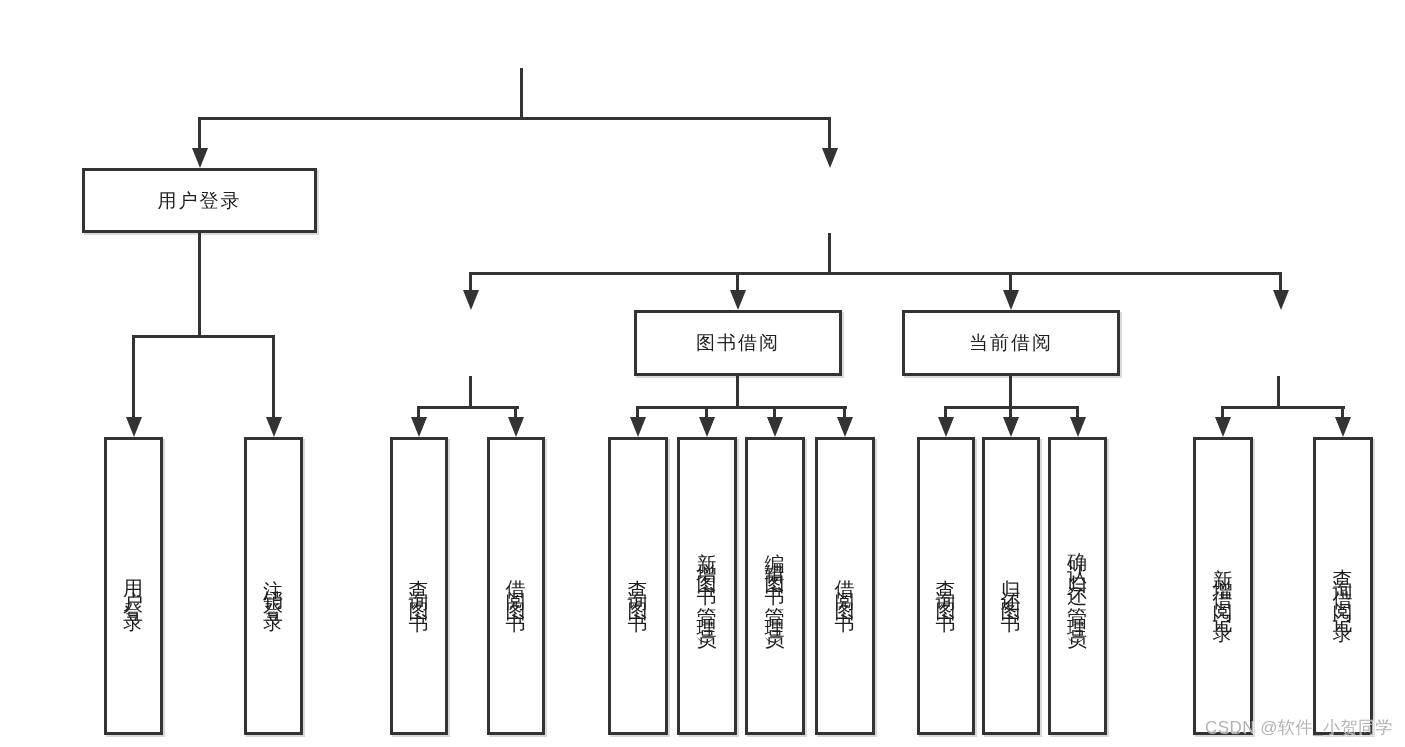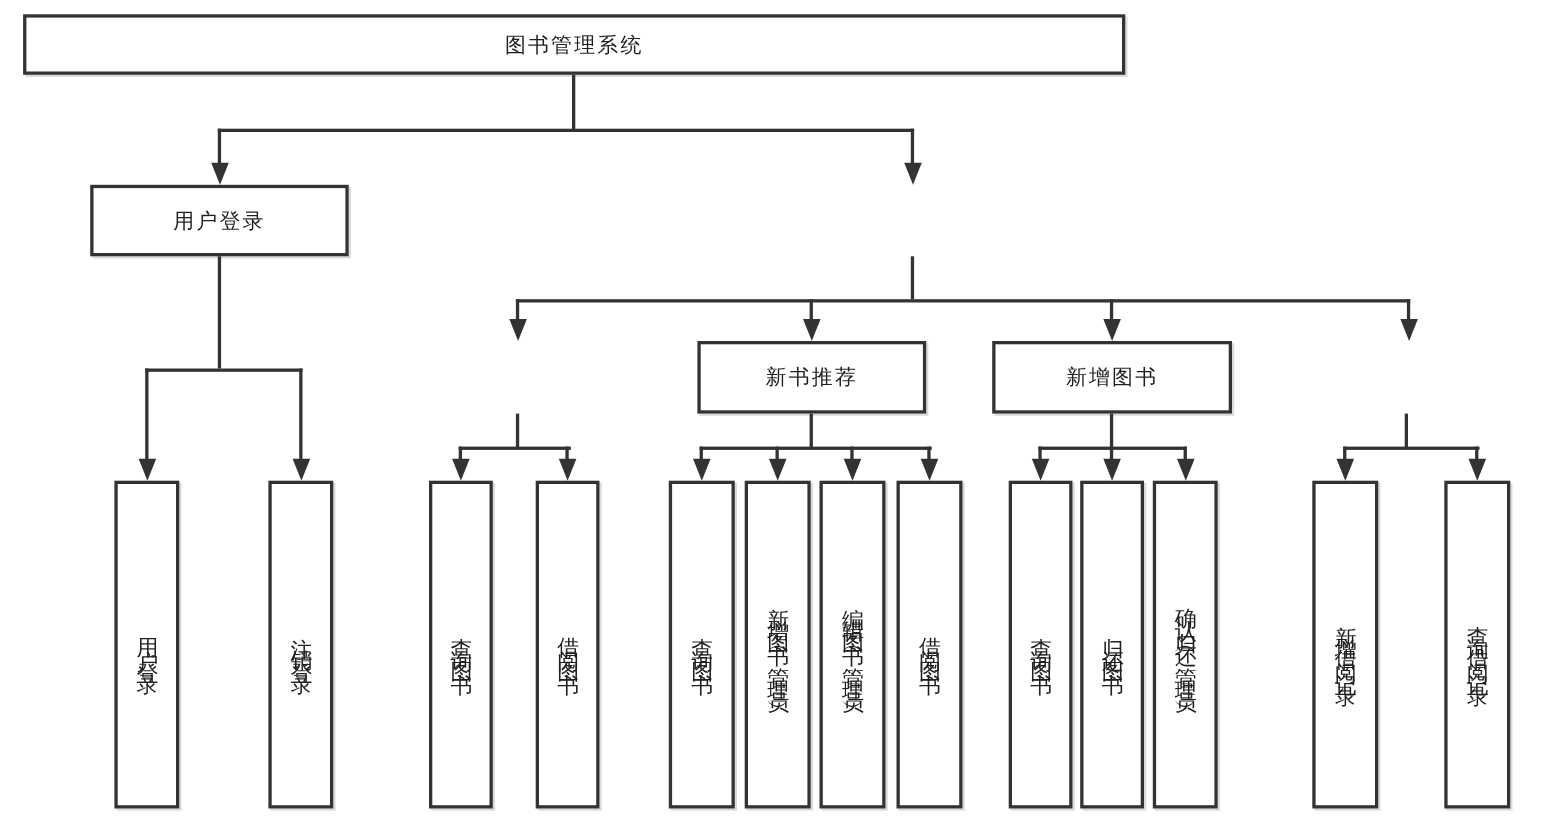--- a/index.html
+++ b/index.html
@@ -63,33 +63,30 @@
     letter-spacing:0.5px;
     text-shadow:1px 1px 0 rgba(255,255,255,0.6);
     white-space:nowrap;
   }
 </style>
 </head>
 <body>
 
 <div class="stage">
 
-  <div class="hbox" style="left:21px;top:13px;width:1002px;height:55px">
-    <span>图书管理系统</span>
-  </div>
 
   <div class="hbox" style="left:82px;top:168px;width:235px;height:65px">
     <span>用户登录</span>
   </div>
 
   <div class="hbox" style="left:634px;top:310px;width:208px;height:66px">
-    <span>新书推荐</span>
+    <span>图书借阅</span>
   </div>
   <div class="hbox" style="left:902px;top:310px;width:218px;height:66px">
-    <span>新增图书</span>
+    <span>当前借阅</span>
   </div>
 
   <div class="vbox" style="left:104px;width:59px">
     <span class="vtext">用户登录</span>
   </div>
   <div class="vbox" style="left:244px;width:59px">
     <span class="vtext">注销登录</span>
   </div>
   <div class="vbox" style="left:390px;width:58px">
     <span class="vtext">查询图书</span>
@@ -118,20 +115,21 @@
   <div class="vbox" style="left:1048px;width:59px">
     <span class="vtext">确认归还（管理员）</span>
   </div>
   <div class="vbox" style="left:1193px;width:60px">
     <span class="vtext">新增借阅记录</span>
   </div>
   <div class="vbox" style="left:1313px;width:60px">
     <span class="vtext">查询借阅记录</span>
   </div>
 
+  <div class="watermark">CSDN @软件_小贺同学</div>
 <div class="cline" style="left: 520px; top: 68px; width: 3px; height: 50px;"></div>
     <div class="cline" style="left: 198px; top: 117px; width: 633px; height: 3px;"></div>
     <div class="cline" style="left: 198px; top: 117px; width: 3px; height: 33px;"></div>
     <div class="cline" style="left: 828px; top: 117px; width: 3px; height: 33px;"></div>
     <div class="cline" style="left: 198px; top: 233px; width: 3px; height: 102px;"></div>
     <div class="cline" style="left: 132px; top: 335px; width: 143px; height: 3px;"></div>
     <div class="cline" style="left: 132px; top: 335px; width: 3px; height: 84px;"></div>
     <div class="cline" style="left: 272px; top: 335px; width: 3px; height: 84px;"></div>
     <div class="cline" style="left: 828px; top: 233px; width: 3px; height: 39px;"></div>
     <div class="cline" style="left: 469px; top: 272px; width: 813px; height: 3px;"></div>

